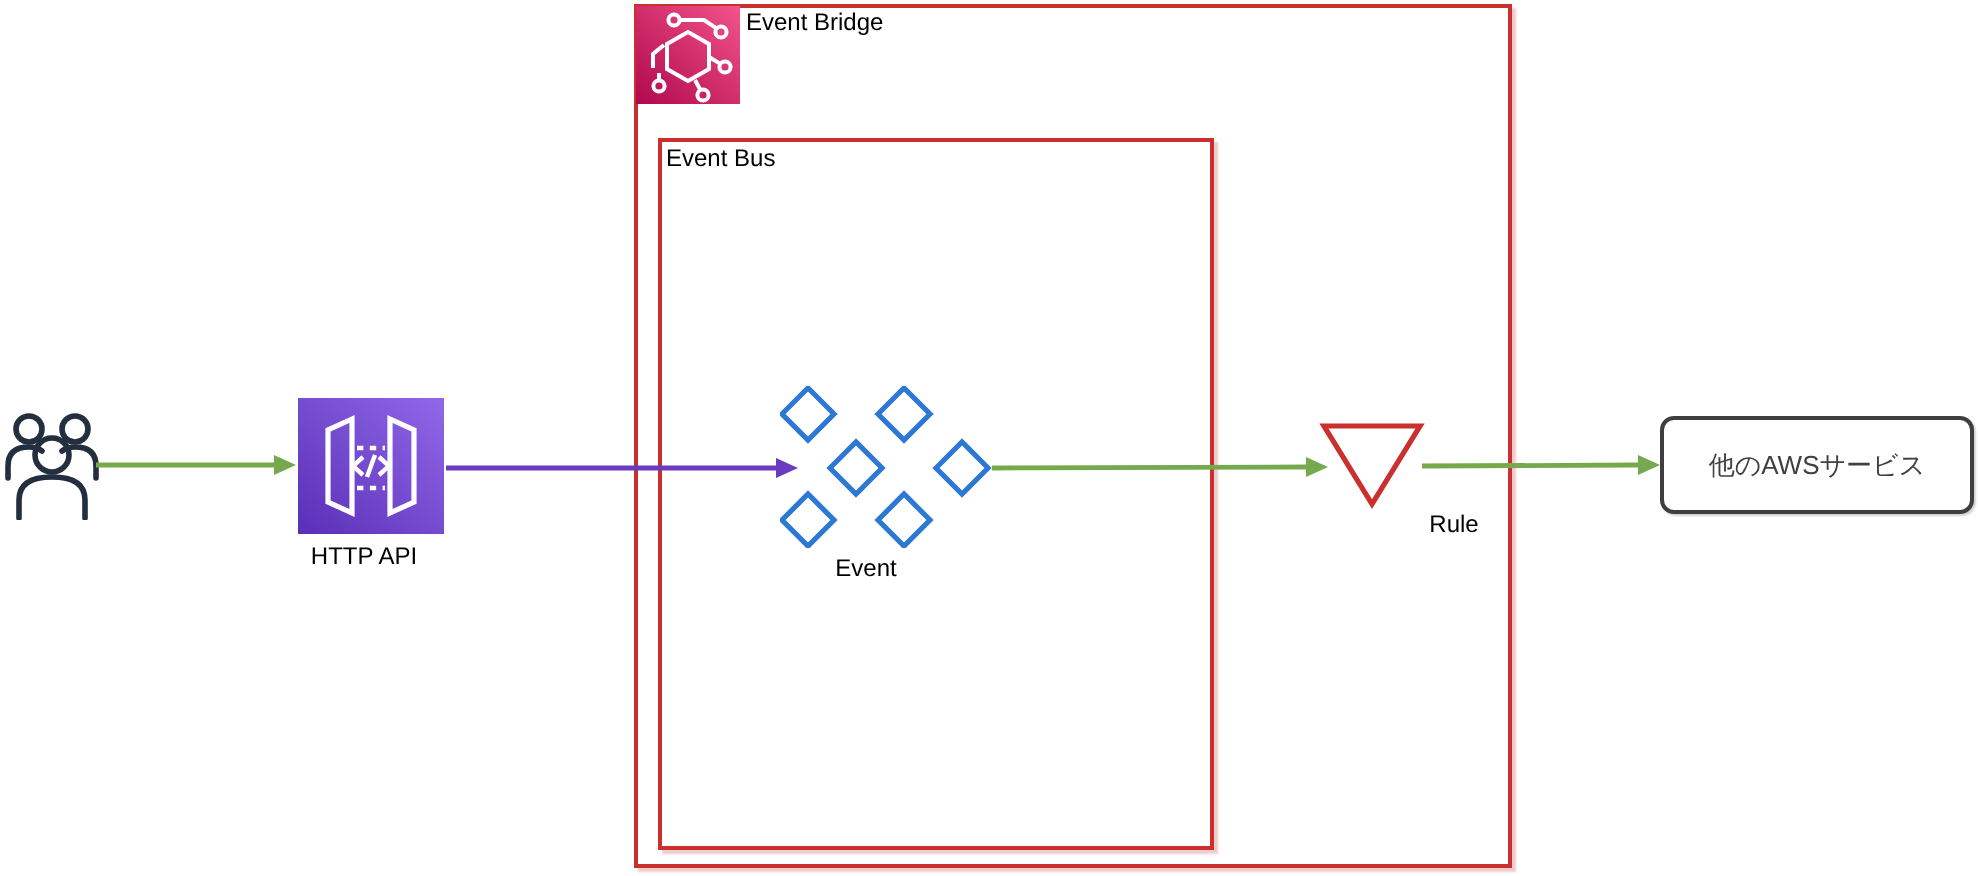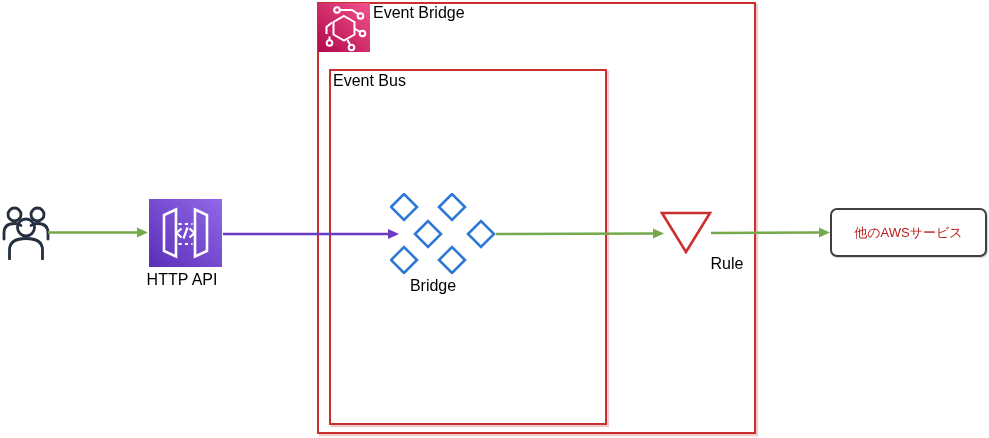--- a/index.html
+++ b/index.html
@@ -9,22 +9,22 @@
   }
   .box { position:absolute; box-sizing:border-box; background:transparent; }
   .red-box { border:2px solid #C9302E; box-shadow:2px 2px 1px rgba(222,140,140,.45); }
   .eventbridge-box { left:317px; top:2px; width:439px; height:432px; z-index:1; }
   .eventbus-box   { left:329px; top:69px; width:278px; height:356px; z-index:1; }
   .other-box {
     left:830px; top:208px; width:157px; height:49px; border:2px solid #3F3F3F;
     border-radius:7px; display:flex; align-items:center; justify-content:center;
     box-shadow:1px 1px 1px rgba(0,0,0,.18); z-index:2; background:#fff;
   }
-  .other-box .jp-label { font-size:13px; color:#b91c1c; }
-  .label { position:absolute; color:#000; font-size:16px; white-space:nowrap; z-index:3; }
+  .other-box .jp-label { font-size:13px; color:#404040; }
+  .label { position:absolute; color:#000; font-size:12px; white-space:nowrap; z-index:3; }
   .label.centered { transform:translateX(-50%); }
   .icon { position:absolute; z-index:2; }
   .arrows { position:absolute; left:0; top:0; z-index:10; pointer-events:none; }
 </style>
 </head>
 <body>
 
 <div class="canvas">
 
   <div class="box red-box eventbridge-box"></div>
@@ -100,21 +100,21 @@
     <polygon points="3,3 51,3 27,42" fill="none" stroke-width="2.6" stroke="#C9302E"></polygon>
   </svg>
 
   <div class="box other-box">
     <span class="jp-label">他のAWSサービス</span>
   </div>
 
   <div class="label" style="left:373px; top:4px;">Event Bridge</div>
   <div class="label" style="left:333px; top:72px;">Event Bus</div>
   <div class="label centered" style="left:182px; top:271px;text-align:center;">HTTP API</div>
-  <div class="label centered" style="left:433px; top:277px;">Bridge</div>
+  <div class="label centered" style="left:433px; top:277px;">Event</div>
   <div class="label centered" style="left:686px; top:255px;margin-left:41px;">Rule</div>
 
   <svg class="arrows" width="989" height="438" viewBox="0 0 989 438">
     <g>
       <line x1="48" y1="232.5" x2="137" y2="232.5" stroke-width="2.4" stroke="#76A94D"></line>
       <polygon points="137,227.5 148,232.5 137,237.5" fill="#76A94D"></polygon>
     </g>
     <g>
       <line x1="223" y1="234" x2="388" y2="234" stroke-width="2.4" stroke="#6A3BC0"></line>
       <polygon points="388,229 399,234 388,239" fill="#6A3BC0"></polygon>

